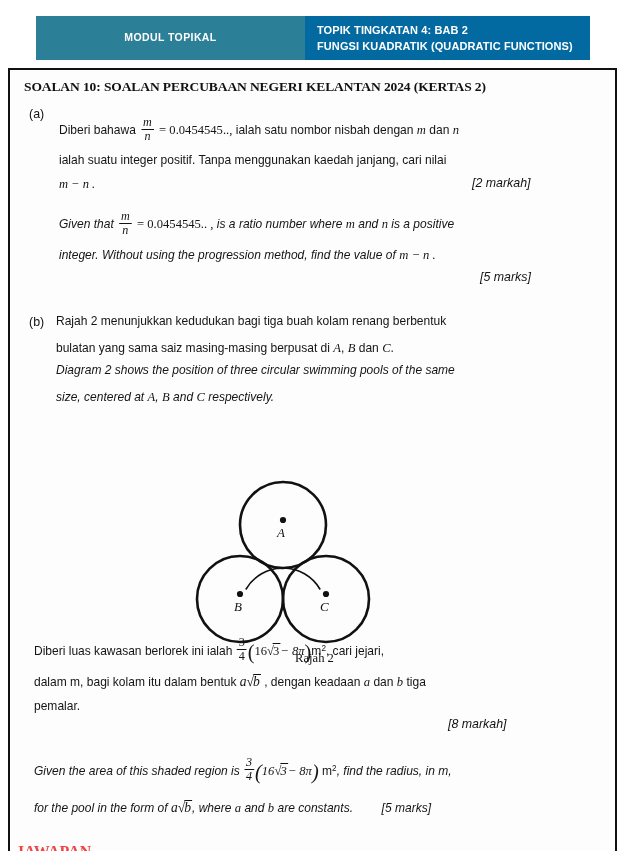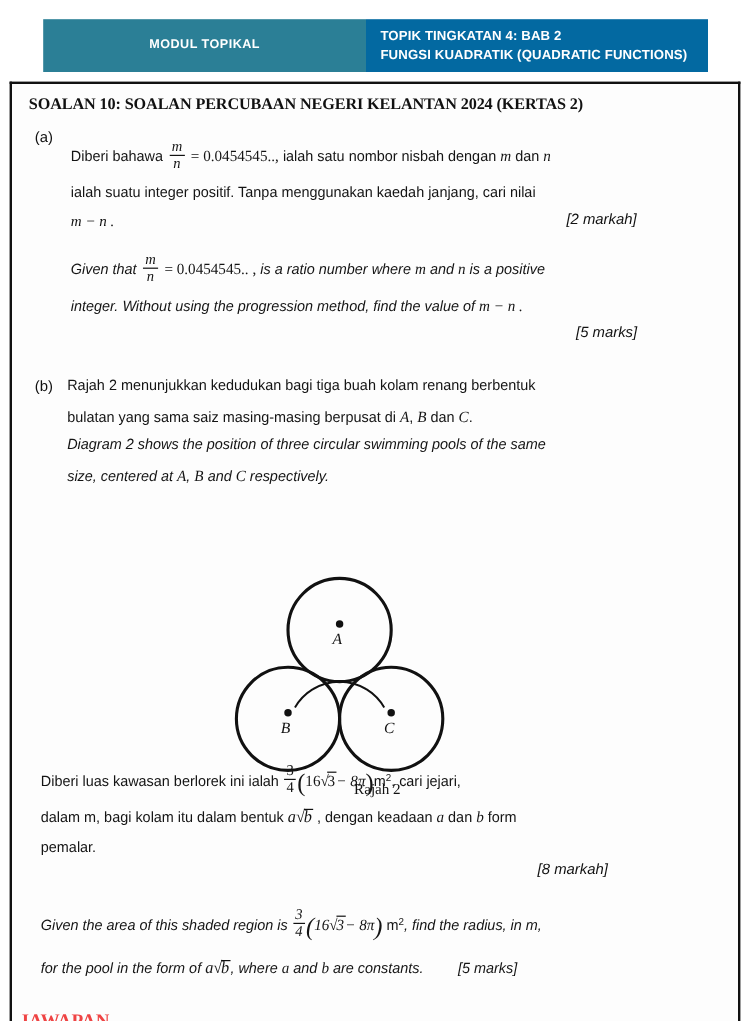--- a/index.html
+++ b/index.html
@@ -304,21 +304,21 @@
     </span><span class="bigparen">(</span><span class="mathnum">16</span><span class="rad">√<span class="radicand">3</span></span><span class="mathnum" style="font-style:italic;">− 8π</span><span class="bigparen">)</span><span>m</span><span class="sup">2</span><span>, cari jejari,</span>
   </div>
 
   <div class="line scan" style="left:24px; top:604px;">
     <span>dalam m, bagi kolam itu dalam bentuk</span>
     <span class="mathvar" style="font-size:14px;">a</span><span class="rad" style="font-size:14px;">√<span class="radicand" style="font-style:italic;">b</span></span>
     <span>, dengan keadaan</span>
     <span class="mathvar">a</span>
     <span>dan</span>
     <span class="mathvar">b</span>
-    <span>form</span>
+    <span>tiga</span>
   </div>
 
   <div class="line scan" style="left:24px; top:630px;">pemalar.</div>
   <div class="marks" style="left:438px; top:647px;">
     <span class="mi">[8 markah]</span>
   </div>
 
   <div class="line scan ital" style="left:24px; top:686px;">
     <span>Given the area of this shaded region is</span>
     <span class="frac2">

